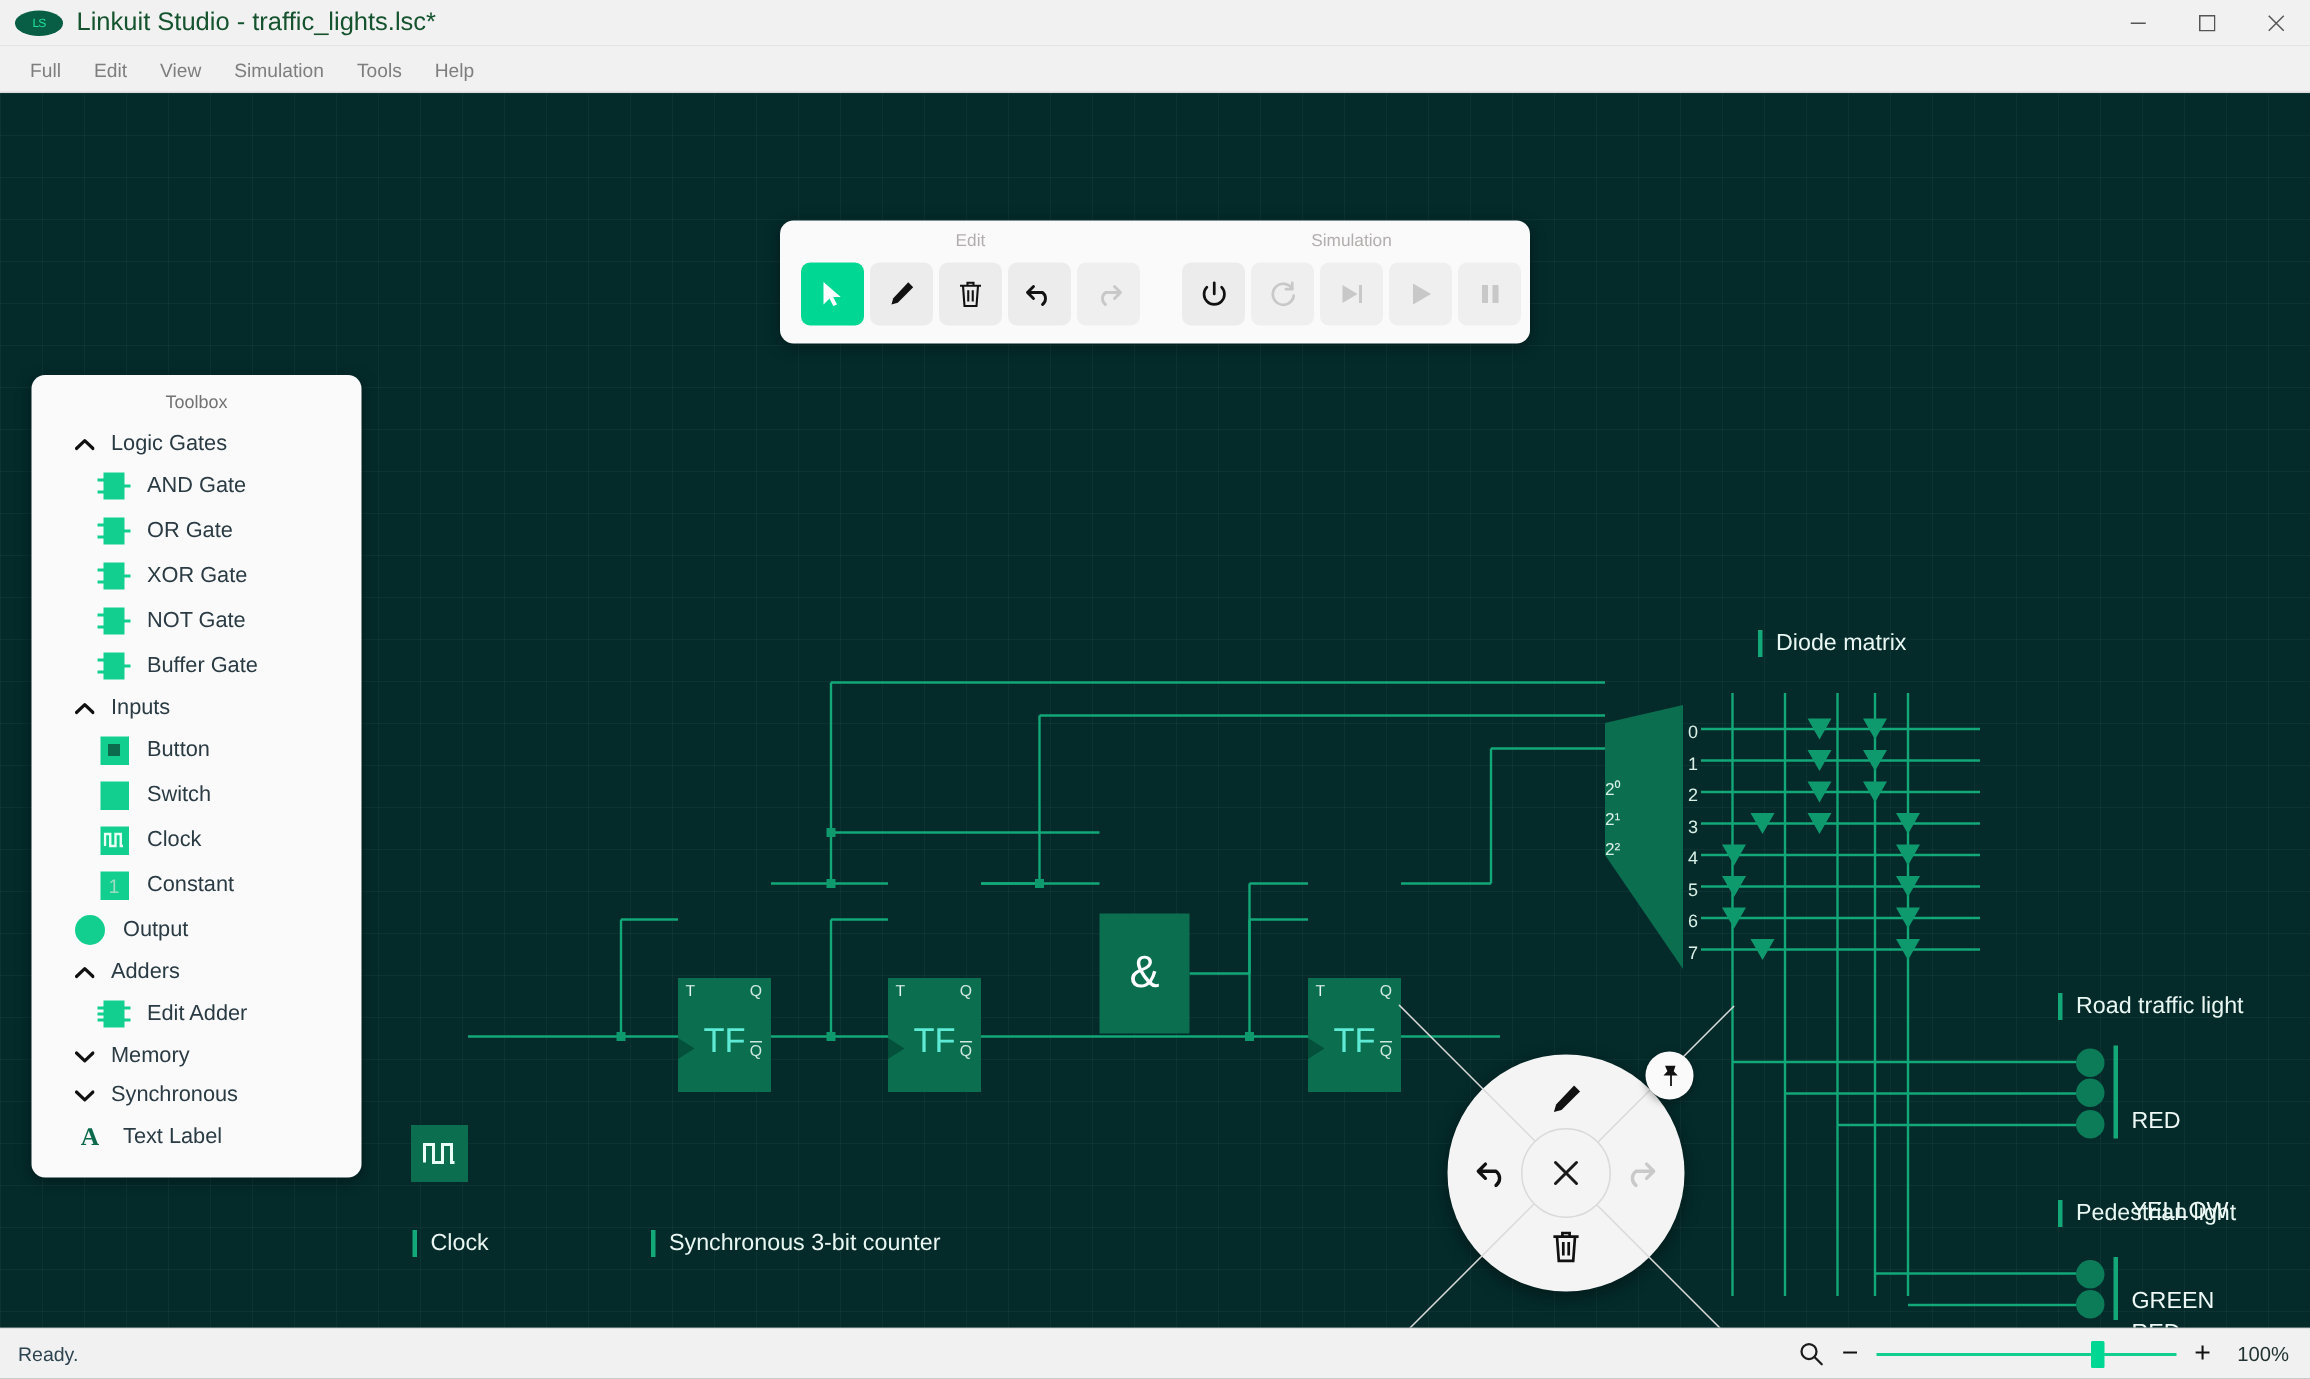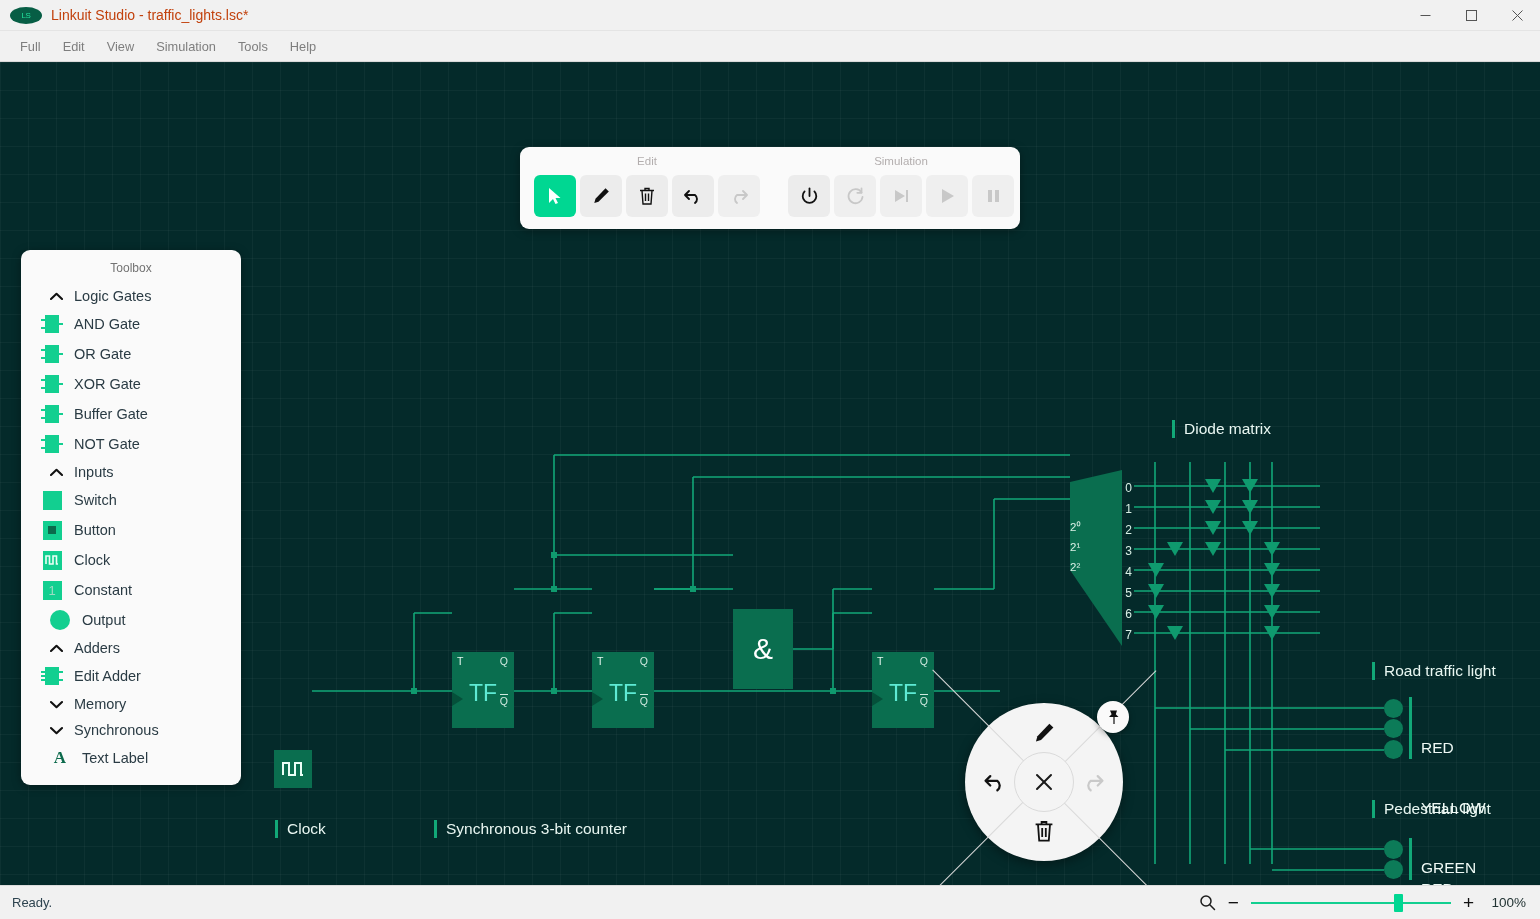--- a/index.html
+++ b/index.html
@@ -18,21 +18,21 @@
     border-bottom: 1px solid #e4e4e4; flex: 0 0 31px;
   }
   .title-left { display: flex; align-items: center; padding-left: 10px; gap: 9px; }
   .app-logo {
     width: 32px; height: 17px; border-radius: 50%;
     background: radial-gradient(circle at 35% 32%, #0f9e72 0%, #07past 1%, #064d3d 70%, #022a22 100%);
     background: #075e45;
     display: flex; align-items: center; justify-content: center;
     color: #22e09c; font-size: 8px; font-weight: normal; letter-spacing: -0.5px;
   }
-  .title-text { font-size: 14px; color: #c2410c; }
+  .title-text { font-size: 17px; color: #14532d; }
   .winbtns { margin-left: auto; display: flex; height: 31px; }
   .winbtn {
     width: 46px; height: 31px; display: flex; align-items: center; justify-content: center;
     color: #555;
   }
 
   
   .menubar {
     height: 31px; background: #f1f1f1; display: flex; align-items: center;
     padding-left: 10px; gap: 2px; flex: 0 0 31px; border-bottom: 1px solid #d9d9d9;
@@ -80,21 +80,21 @@
     position: absolute; left: 21px; top: 188px; width: 220px;
     background: #fafafa; border-radius: 9px; box-shadow: 0 2px 10px rgba(0,0,0,0.35);
     padding: 8px 0 12px 0;
   }
   .toolbox-title { font-size: 12px; color: #737373; text-align: center; padding: 3px 0 8px 0; }
   .tbx-group-head {
     display: flex; align-items: center; gap: 11px; padding: 5px 0 5px 28px;
     font-size: 14.5px; color: #2a3b44;
   }
   .tbx-item {
-    display: flex; align-items: center; gap: 11px; padding: 4px 0 4px 20px;
+    display: flex; align-items: center; gap: 11px; padding: 4px 0 4px 44px;
     font-size: 14.5px; color: #2a3b44;
   }
   .tbx-item.lvl0 { padding-left: 28px; }
   .chev { width: 14px; display: inline-flex; align-items: center; justify-content: center; color: #111; }
   .ico { width: 22px; height: 22px; display: inline-flex; align-items: center; justify-content: center; flex: 0 0 22px; }
   .ico-gate { position: relative; width: 22px; height: 22px; }
   .ico-gate .body { position: absolute; left: 4px; top: 2px; width: 14px; height: 18px; background: #12cf90; }
   .ico-gate .pin { position: absolute; background: #12cf90; height: 2px; width: 5px; }
   .ico-gate .pl1 { left: 0px; top: 6px; }
   .ico-gate .pl2 { left: 0px; top: 14px; }
@@ -536,55 +536,55 @@
       </div>
       <div class="tbx-item">
         <span class="ico">
             <span class="ico-gate">
               <i class="pin pl1"></i>
               <i class="pin pl2"></i>
               <i class="body"></i>
               <i class="pin pr1"></i>
             </span>
           </span>
-        <span>Buffer Gate</span>
+        <span>NOT Gate</span>
       </div>
       <div class="tbx-item">
         <span class="ico">
             <span class="ico-gate">
               <i class="pin pl1"></i>
               <i class="pin pl2"></i>
               <i class="body"></i>
               <i class="pin pr1"></i>
             </span>
           </span>
-        <span>NOT Gate</span>
+        <span>Buffer Gate</span>
       </div>
 
       <div class="tbx-group-head">
         <span class="chev">
           <svg width="13" height="9" viewBox="0 0 13 9">
               <polyline points="1,7 6.5,1.8 12,7" fill="none" stroke="currentColor" stroke-width="2.1" stroke-linecap="round" stroke-linejoin="round"></polyline>
             </svg>
         </span>
         <span>Inputs</span>
       </div>
       <div class="tbx-item">
         <span class="ico">
-            <span class="ico-sq"></span>
-          </span>
-        <span>Switch</span>
-      </div>
-      <div class="tbx-item">
-        <span class="ico">
             <span class="ico-sq btn-in">
               <i></i>
             </span>
           </span>
         <span>Button</span>
+      </div>
+      <div class="tbx-item">
+        <span class="ico">
+            <span class="ico-sq"></span>
+          </span>
+        <span>Switch</span>
       </div>
       <div class="tbx-item">
         <span class="ico">
             <span class="ico-sq clk">
           <svg width="14" height="12" viewBox="0 0 14 12">
                 <polyline points="1,10 1,2 4.5,2 4.5,10 8,10 8,2 11.5,2 11.5,10 13,10" fill="none" stroke="#eafff6" stroke-width="1.6"></polyline>
               </svg>
         </span>
           </span>
         <span>Clock</span>

